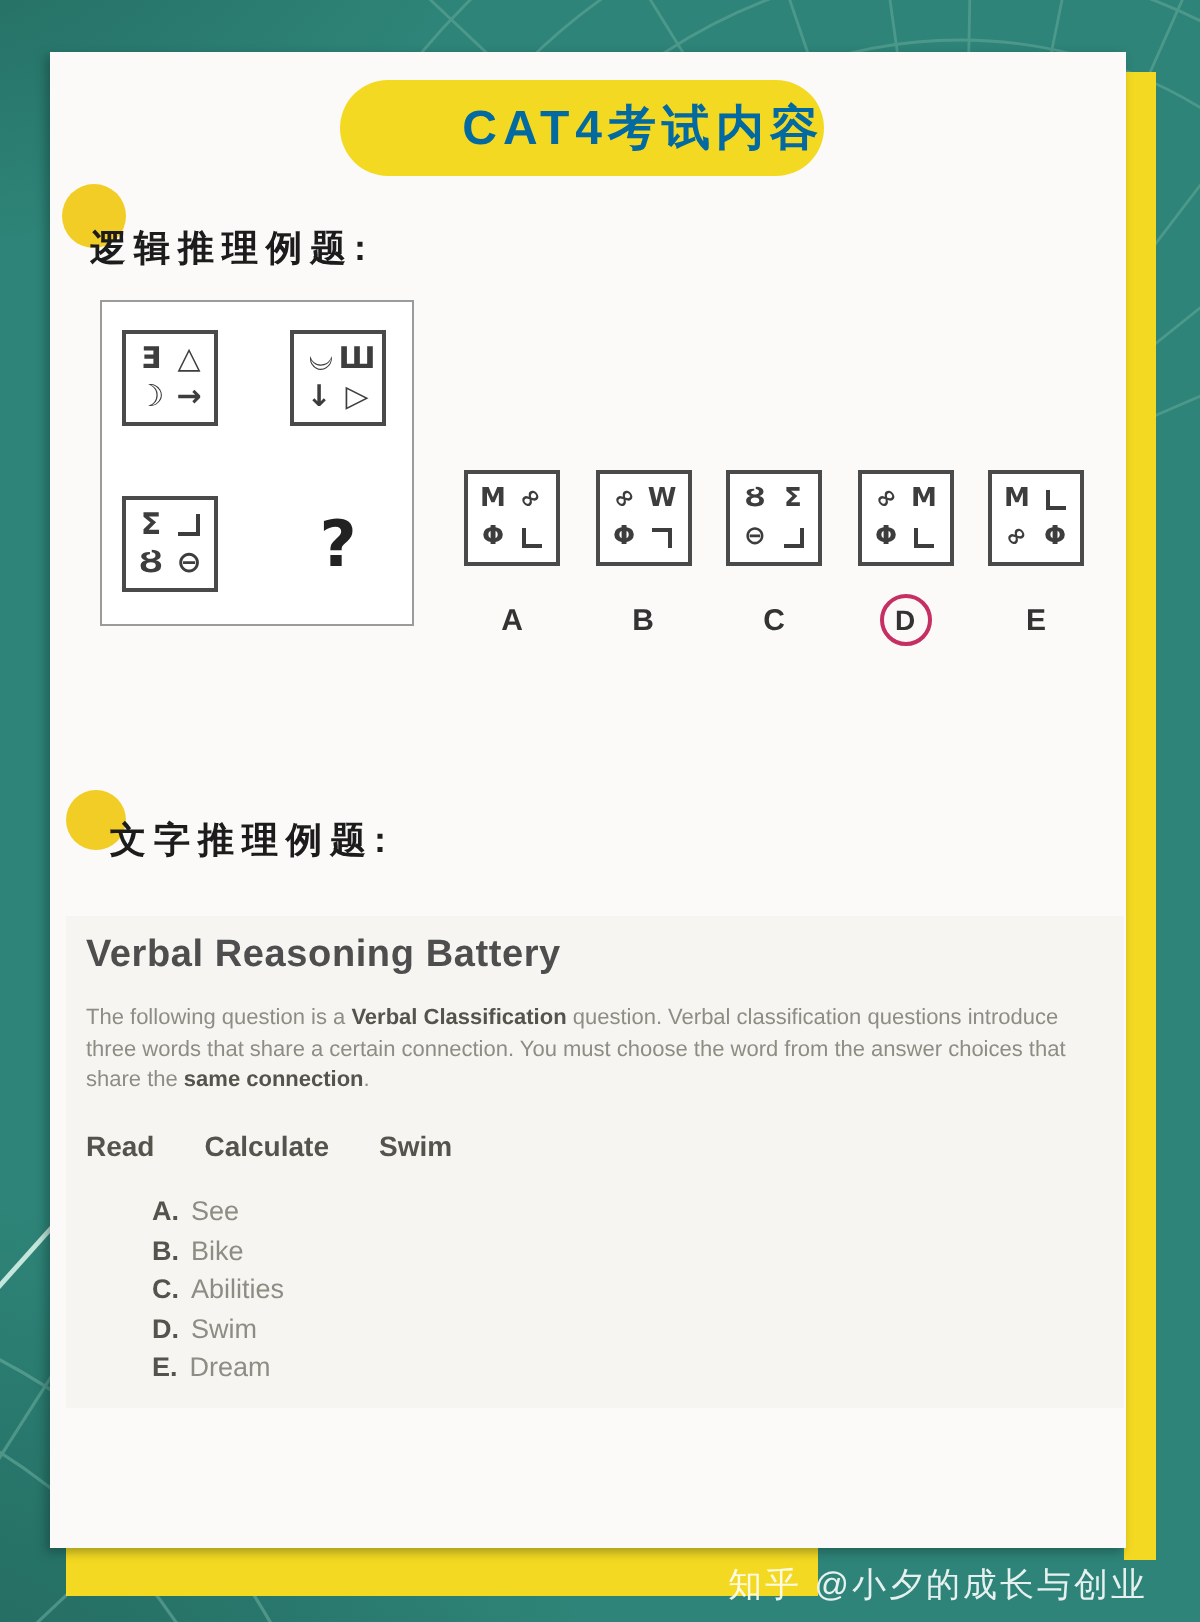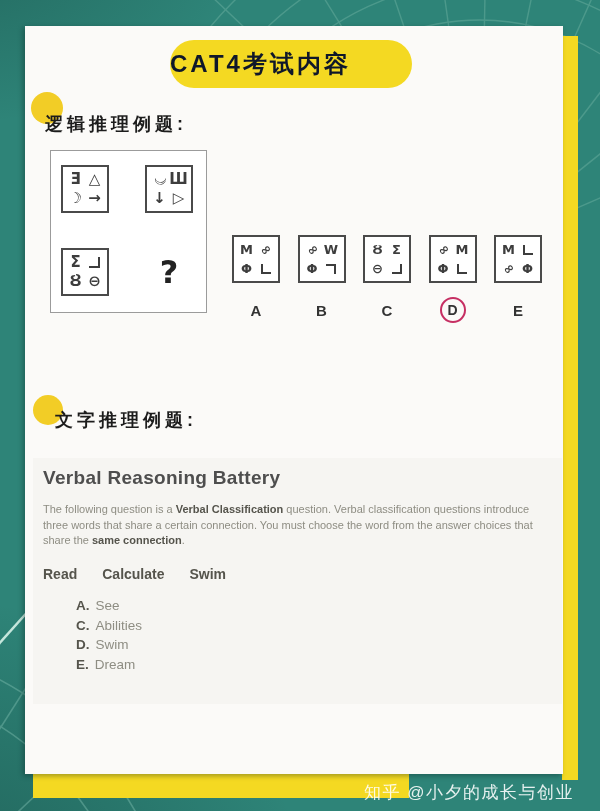--- a/index.html
+++ b/index.html
@@ -16,22 +16,22 @@
   .strip-right{left:562px; top:36px; width:16px; height:744px;}
   .strip-bottom{left:33px; top:774px; width:376px; height:24px;}
   .card{
     position:absolute; left:25px; top:26px; width:538px; height:748px;
     background:var(--card,#fbfaf8); z-index:2;
     box-shadow:-2px 2px 5px rgba(5,30,26,.35);
   }
   .title-pill{
     position:absolute; left:145px; top:14px; width:242px; height:48px;
     background:var(--accent-yellow,#f4d922); border-radius:26px;
-    display:flex; align-items:center; justify-content:flex-start;
-    font-size:24px; font-weight:800; letter-spacing:3px; color:#0f172a;
+    display:flex; align-items:center; justify-content:flex-end;
+    font-size:24px; font-weight:800; letter-spacing:3px; color:#0369a1;
   }
   .accent-dot{position:absolute; border-radius:50%; background:var(--dot-yellow,#f2cd26);}
   .dot-1{left:6px; top:66px; width:32px; height:32px;}
   .dot-2{left:8px; top:369px; width:30px; height:30px;}
   .section-heading{
     position:absolute; font-size:18px; font-weight:800; letter-spacing:4px;
     color:var(--heading-ink,#1c1c1c); z-index:3;
   }
   .heading-logic{left:20px; top:86px;}
   .heading-verbal{left:30px; top:382px;}
@@ -242,20 +242,21 @@
 
     <div class="accent-dot dot-2" data-name="heading-accent-dot"></div>
     <div class="section-heading heading-verbal" data-name="section-heading-verbal">文字推理例题:</div>
 
     <div class="verbal-panel" data-name="verbal-panel">
       <div class="verbal-title" data-name="verbal-panel-title">Verbal Reasoning Battery</div>
       <div class="verbal-intro" id="verbal-intro" data-name="verbal-intro-paragraph"><span data-name="intro-text">The following question is a </span><span class="b" data-name="intro-bold-term">Verbal Classification</span><span data-name="intro-text"> question. Verbal classification questions introduce three words that share a certain connection. You must choose the word from the answer choices that share the </span><span class="b" data-name="intro-bold-term">same connection</span><span data-name="intro-text">.</span></div>
       <div class="stimulus-words" id="stimulus-words" data-name="stimulus-words"><span class="stimulus-word" data-name="stimulus-word">Read</span><span class="stimulus-word" data-name="stimulus-word">Calculate</span><span class="stimulus-word" data-name="stimulus-word">Swim</span></div>
       <div class="options-list" id="options-list" data-name="verbal-options-list">
           <div class="option-row" data-name="verbal-option-A"><span class="opt-letter" data-name="option-letter">A.</span><span class="opt-text" data-name="option-text">See</span></div>
+          <div class="option-row" data-name="verbal-option-B"><span class="opt-letter" data-name="option-letter">B.</span><span class="opt-text" data-name="option-text">Bike</span></div>
           <div class="option-row" data-name="verbal-option-C"><span class="opt-letter" data-name="option-letter">C.</span><span class="opt-text" data-name="option-text">Abilities</span></div>
           <div class="option-row" data-name="verbal-option-D"><span class="opt-letter" data-name="option-letter">D.</span><span class="opt-text" data-name="option-text">Swim</span></div>
           <div class="option-row" data-name="verbal-option-E"><span class="opt-letter" data-name="option-letter">E.</span><span class="opt-text" data-name="option-text">Dream</span></div>
         </div>
     </div>
 
   </div>
 
   <div class="watermark" data-name="watermark">知乎 @小夕的成长与创业</div>
 

